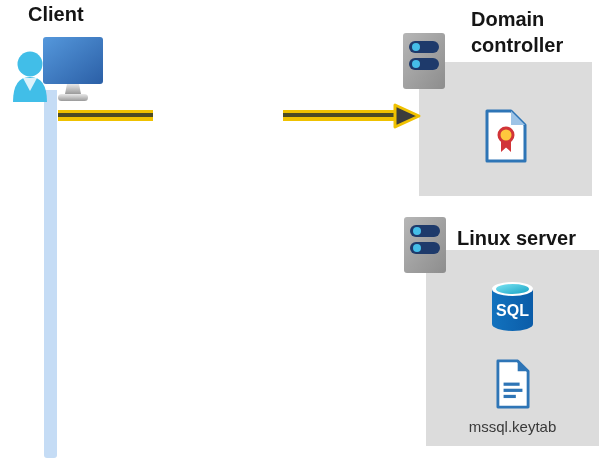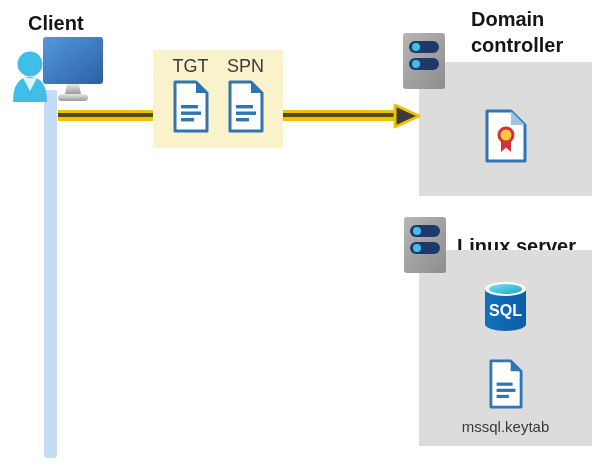--- a/index.html
+++ b/index.html
@@ -22,26 +22,26 @@
   .ahead{left:392px;top:101px;z-index:2;}
   
   .ticket-box{
     left:153px;top:50px;width:130px;height:98px;background:#faf2cb;z-index:3;
     display:flex;justify-content:center;gap:17px;padding-top:6px;box-sizing:border-box;
   }
   .ticket-col{display:flex;flex-direction:column;align-items:center;gap:3px;}
   
   .panel{background:#dcdcdc;width:173px;left:419px;z-index:1;display:flex;flex-direction:column;align-items:center;box-sizing:border-box;}
   .panel-dc{top:62px;height:134px;}
-  .panel-linux{top:250px;height:196px;}
+  .panel-linux{top:250px;height:196px;margin-left:7px;}
   .keytab-label{color:#3a3a3a;font-size:15px;margin-top:9px;}
   .srv{z-index:4;}
   .dc-label{left:471px;top:6px;width:132px;}
-  .linux-label{left:457px;top:233px;width:140px;}
-  .client-label{left:28px;top:10px;}
+  .linux-label{left:457px;top:225px;width:140px;}
+  .client-label{left:28px;top:1px;}
   .client-art{left:8px;top:24px;z-index:2;}
 </style>
 </head>
 <body>
 
 <div class="canvas">
 
   <div class="abs title client-label">Client</div>
 
   <div class="abs vline"></div>
@@ -68,42 +68,20 @@
       <circle cx="22" cy="40" r="12.5" fill="#41bee8"></circle>
     </g>
   </svg>
 
   <div class="abs arrow-line seg1"></div>
   <div class="abs arrow-line seg2"></div>
   <svg class="abs ahead" width="30" height="30" viewBox="0 0 30 30">
     <path d="M3,4 L27,15 L3,26 Z" fill="#3c3c3c" stroke="#efc100" stroke-width="3" stroke-linejoin="round"></path>
   </svg>
 
-  <div class="abs ticket-box">
-    <div class="ticket-col">
-      <div class="sub">TGT</div>
-      <svg width="38" height="53" viewBox="0 0 38 53">
-        <path d="M3,2 H24 L35,13 V51 H3 Z" fill="#ffffff" stroke="#2e75b6" stroke-width="3" stroke-linejoin="round"></path>
-        <path d="M24,2 V13 H35 Z" fill="#2e75b6"></path>
-        <rect x="9" y="25" width="17" height="3.4" fill="#2e75b6"></rect>
-        <rect x="9" y="31.5" width="20" height="3.4" fill="#2e75b6"></rect>
-        <rect x="9" y="38" width="13" height="3.4" fill="#2e75b6"></rect>
-      </svg>
-    </div>
-    <div class="ticket-col">
-      <div class="sub">SPN</div>
-      <svg width="38" height="53" viewBox="0 0 38 53">
-        <path d="M3,2 H24 L35,13 V51 H3 Z" fill="#ffffff" stroke="#2e75b6" stroke-width="3" stroke-linejoin="round"></path>
-        <path d="M24,2 V13 H35 Z" fill="#2e75b6"></path>
-        <rect x="9" y="25" width="17" height="3.4" fill="#2e75b6"></rect>
-        <rect x="9" y="31.5" width="20" height="3.4" fill="#2e75b6"></rect>
-        <rect x="9" y="38" width="13" height="3.4" fill="#2e75b6"></rect>
-      </svg>
-    </div>
-  </div>
 
   <div class="abs title dc-label">Domain controller</div>
 
   <div class="abs panel panel-dc">
     <svg width="44" height="54" viewBox="0 0 44 54" style="margin-top:47px">
       <path d="M3,2 H27 L41,16 V52 H3 Z" fill="#ffffff" stroke="#2e75b6" stroke-width="3" stroke-linejoin="round"></path>
       <path d="M27,2 V16 H41 Z" fill="#9dc3e6"></path>
       <path d="M17,30 V43 L22,38.5 L27,43 V30 Z" fill="#d13438"></path>
       <circle cx="22" cy="26" r="7" fill="#ffc83d" stroke="#d13438" stroke-width="3"></circle>
     </svg>

